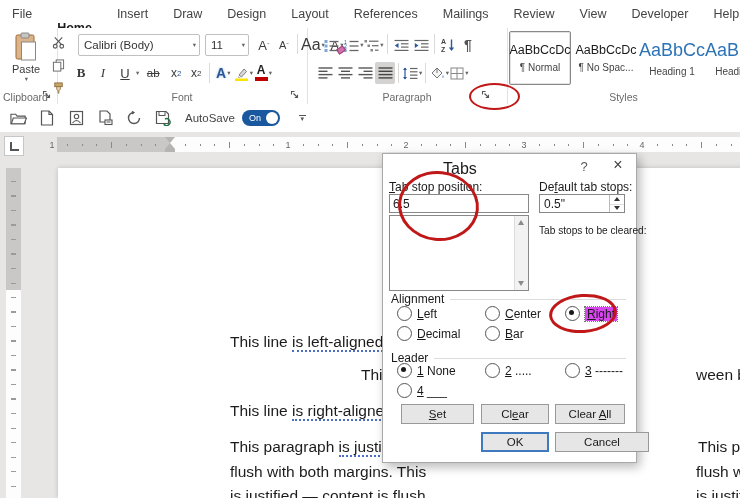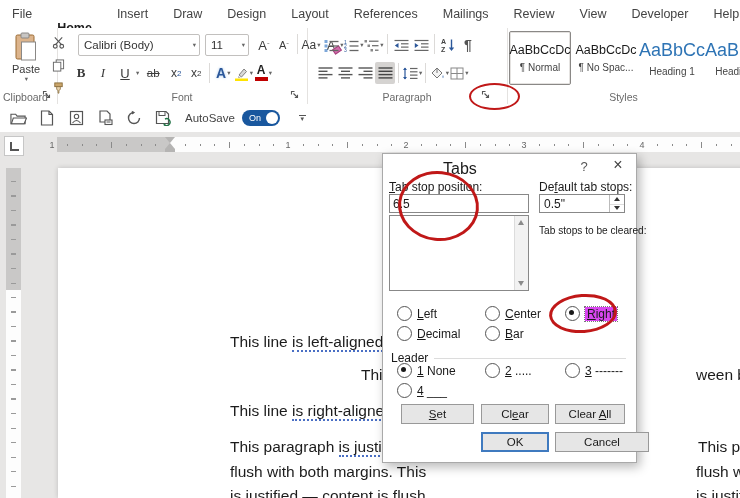--- a/index.html
+++ b/index.html
@@ -176,21 +176,21 @@
       <span class="rbtn" style="margin-left:5px;">
         <span style="font-size:13px;">A</span>
           <span style="font-size:8px;color:#777;vertical-align:6px;">ˆ</span>
       </span>
       <span class="rbtn">
         <span style="font-size:11px;">A</span>
           <span style="font-size:8px;color:#777;vertical-align:5px;">ˇ</span>
       </span>
       <span class="vsep"></span>
       <span class="rbtn">
-        <span style="font-size:12px;">Aa</span>
+        <span style="font-size:16px;">Aa</span>
           <span class="chev">▾</span>
       </span>
       <span class="rbtn" style="position:relative;">
         <span style="font-size:13px;">A</span>
         <span style="position:absolute;right:0;bottom:3px;width:6px;height:4px;background:#d46fae;transform:rotate(-35deg);border:0.5px solid #a8447f;"></span>
       </span>
     </div>
     <div class="rowb" style="left:14px;">
       <span class="rbtn" style="font-weight:700;font-family:'Liberation Serif',serif;">B</span>
       <span class="rbtn" style="font-style:italic;font-family:'Liberation Serif',serif;margin-left:2px;">I</span>
@@ -549,20 +549,24 @@
 
   <div id="dlg-listbox">
     <span class="sbar">
       <span class="sarrow up"></span>
       <span class="sarrow dn"></span>
     </span>
   </div>
 
   <div class="dlbl" style="left:156px;top:70px;font-size:11px;transform:scaleX(.92);transform-origin:left;">Tab stops to be cleared:</div>
 
+  <div class="fieldset-line" style="top:138px;">
+    <span>Alignment</span>
+      <span class="fl"></span>
+  </div>
   <div id="alignment-options" style="top:152px;">
       <div class="radio-opt" style="left: 8px; top: 0px;">
         <span class="rb"></span>
         <span class="rlabel"><span></span><span class="ac">L</span><span>eft</span></span>
       </div>
       <div class="radio-opt" style="left: 96px; top: 0px;">
         <span class="rb"></span>
         <span class="rlabel"><span></span><span class="ac">C</span><span>enter</span></span>
       </div>
       <div class="radio-opt sel" style="left: 176px; top: 0px;">

